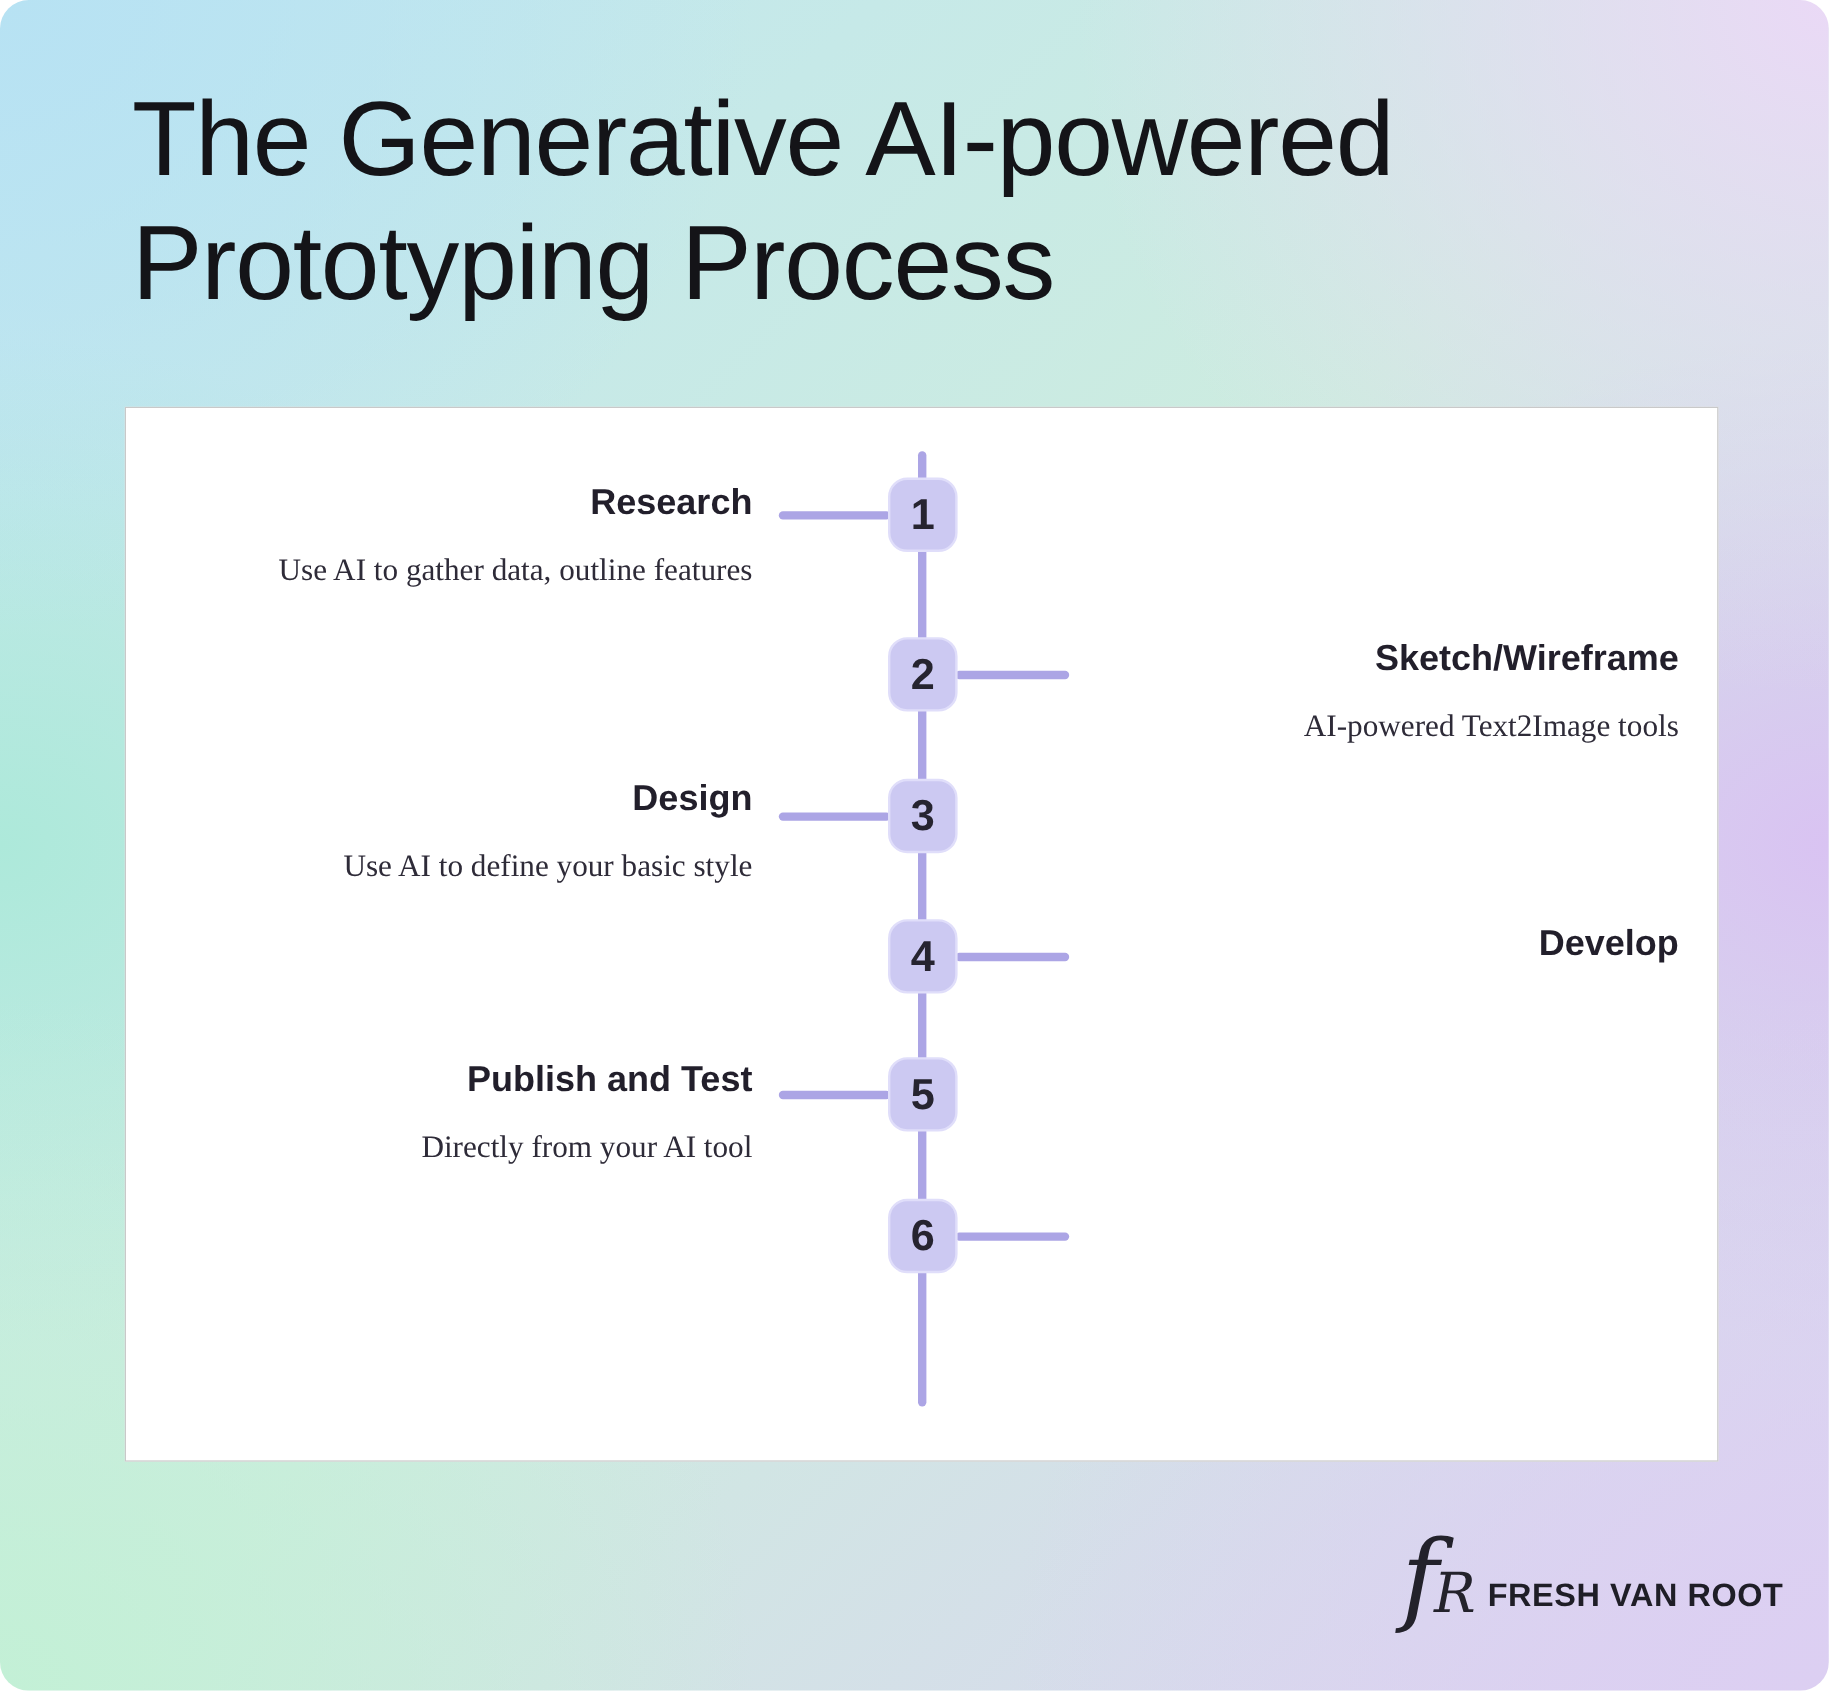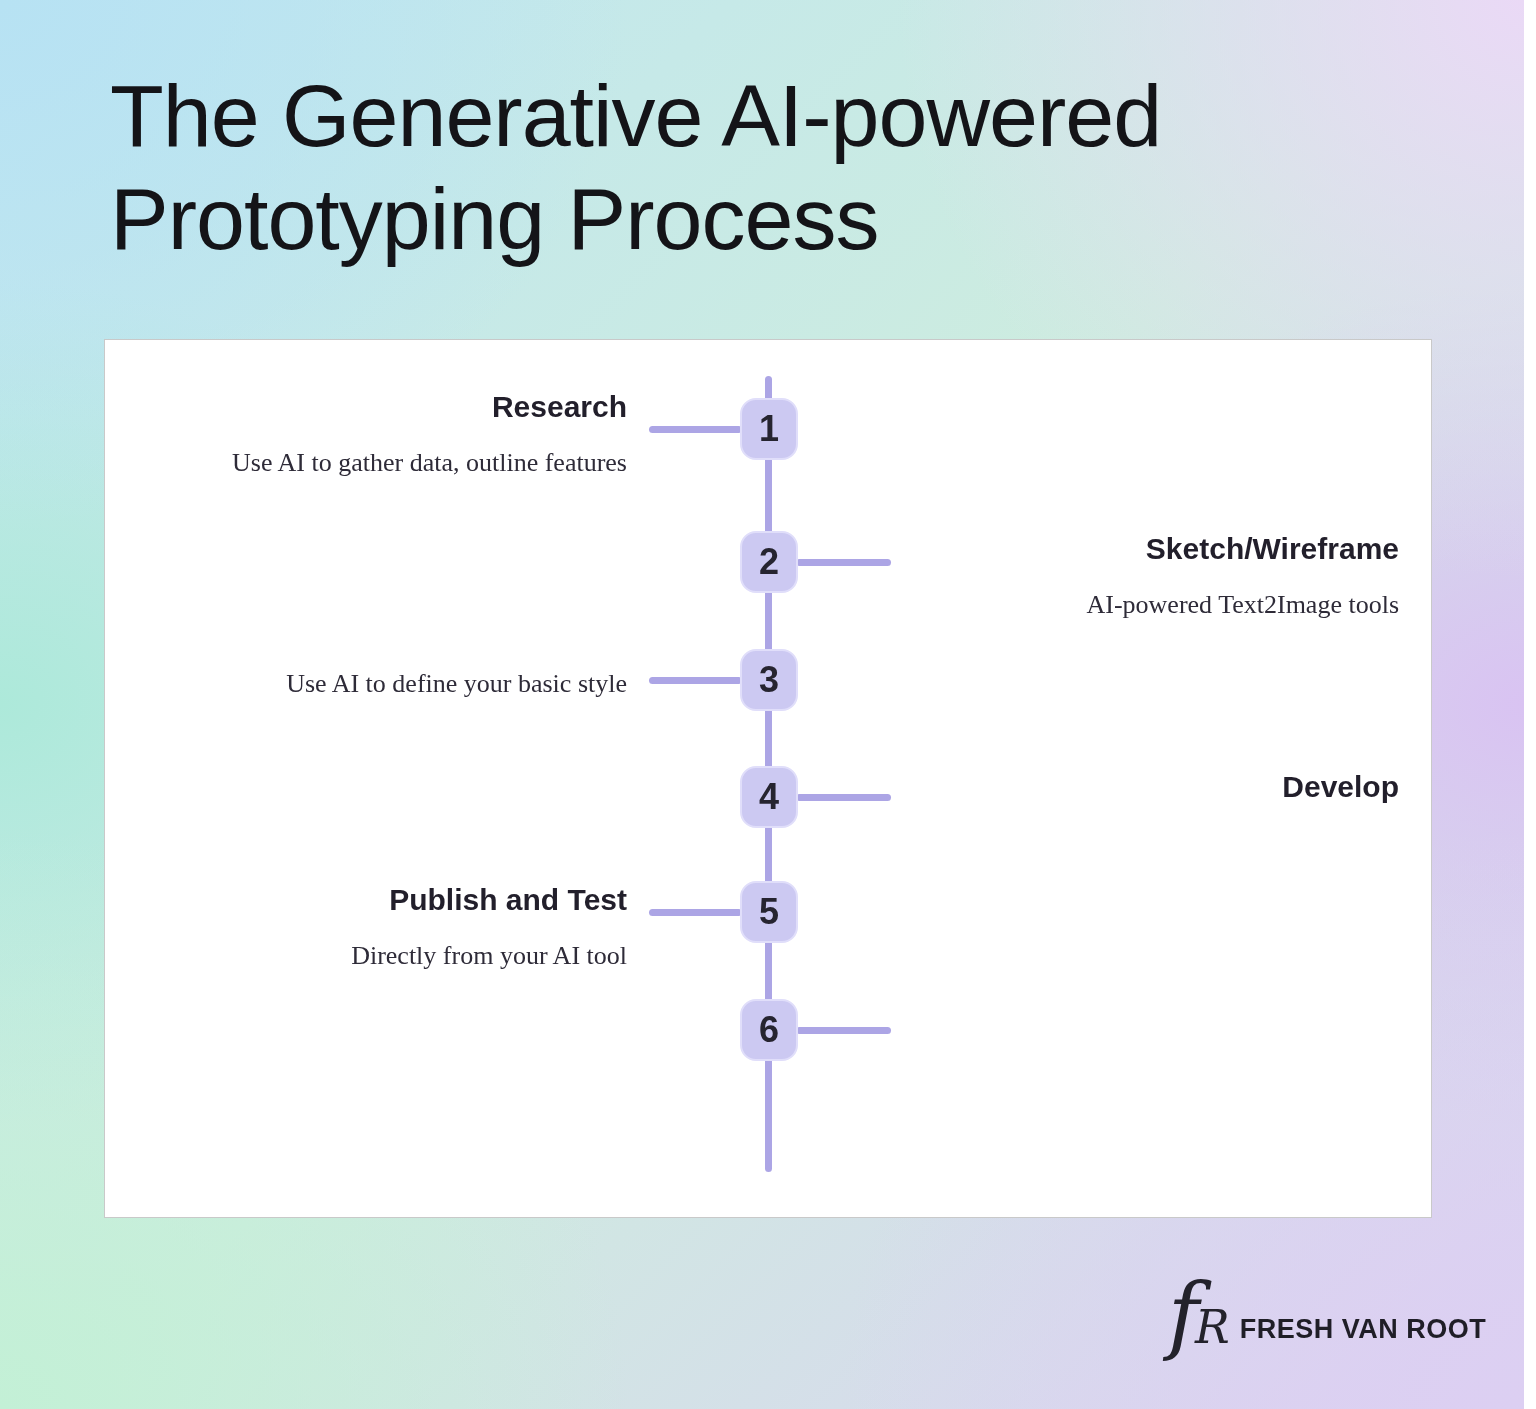--- a/index.html
+++ b/index.html
@@ -10,20 +10,21 @@
     position:relative; width:1524px; height:1409px; overflow:hidden;
     background-color:#cfe9ec;
     background-image:
       radial-gradient(ellipse 55% 50% at 0% 0%,   #b7e2f3 0%, rgba(183,226,243,0) 75%),
       radial-gradient(ellipse 55% 55% at 100% 0%, #ead9f6 0%, rgba(234,217,246,0) 75%),
       radial-gradient(ellipse 55% 55% at 0% 100%, #c3f0d6 0%, rgba(195,240,214,0) 75%),
       radial-gradient(ellipse 60% 55% at 100% 100%, #dccff2 0%, rgba(220,207,242,0) 75%),
       radial-gradient(ellipse 45% 40% at 0% 50%,  #ade9da 0%, rgba(173,233,218,0) 75%),
       radial-gradient(ellipse 45% 40% at 100% 50%, #d9c3f2 0%, rgba(217,195,242,0) 75%),
       linear-gradient(135deg, #bfe6f1 0%, #cdecdf 50%, #dcd2f2 100%);
+    border-radius: 24px;
   }
 
   .heading {
     position:absolute; left:110px; top:64px; width:1280px;
     font-size:88px; line-height:103px; font-weight:500;
     letter-spacing:-1px; color:#141418;
   }
 
   .card {
     position:absolute; left:104px; top:339px; width:1328px; height:879px;
@@ -78,39 +79,40 @@
   <h1 class="heading"><span>The Generative AI-powered</span><br><span>Prototyping Process</span></h1>
 
   <div class="card">
 
     <div class="timeline-line"></div>
 
     <div class="connector conn-left" style="top:86px"></div>
     <div class="badge" style="top:58px">
       <span>1</span>
     </div>
-    <div class="step-text left" style="top:48px">
+    <div class="step-text left" style="top:60px">
       <div class="step-title">Research</div>
       <div class="step-desc">Use AI to gather data, outline features</div>
     </div>
 
     <div class="connector conn-right" style="top:219px"></div>
     <div class="badge" style="top:191px">
       <span>2</span>
     </div>
     <div class="step-text right" style="top:190px">
       <div class="step-title">Sketch/Wireframe</div>
       <div class="step-desc">AI-powered Text2Image tools</div>
     </div>
 
     <div class="connector conn-left" style="top:337px"></div>
     <div class="badge" style="top:309px">
       <span>3</span>
     </div>
     <div class="step-text left" style="top:307px">
+      <div class="step-title">Design</div>
       <div class="step-desc">Use AI to define your basic style</div>
     </div>
 
     <div class="connector conn-right" style="top:454px"></div>
     <div class="badge" style="top:426px">
       <span>4</span>
     </div>
     <div class="step-text right" style="top:428px">
       <div class="step-title">Develop</div>
     </div>

